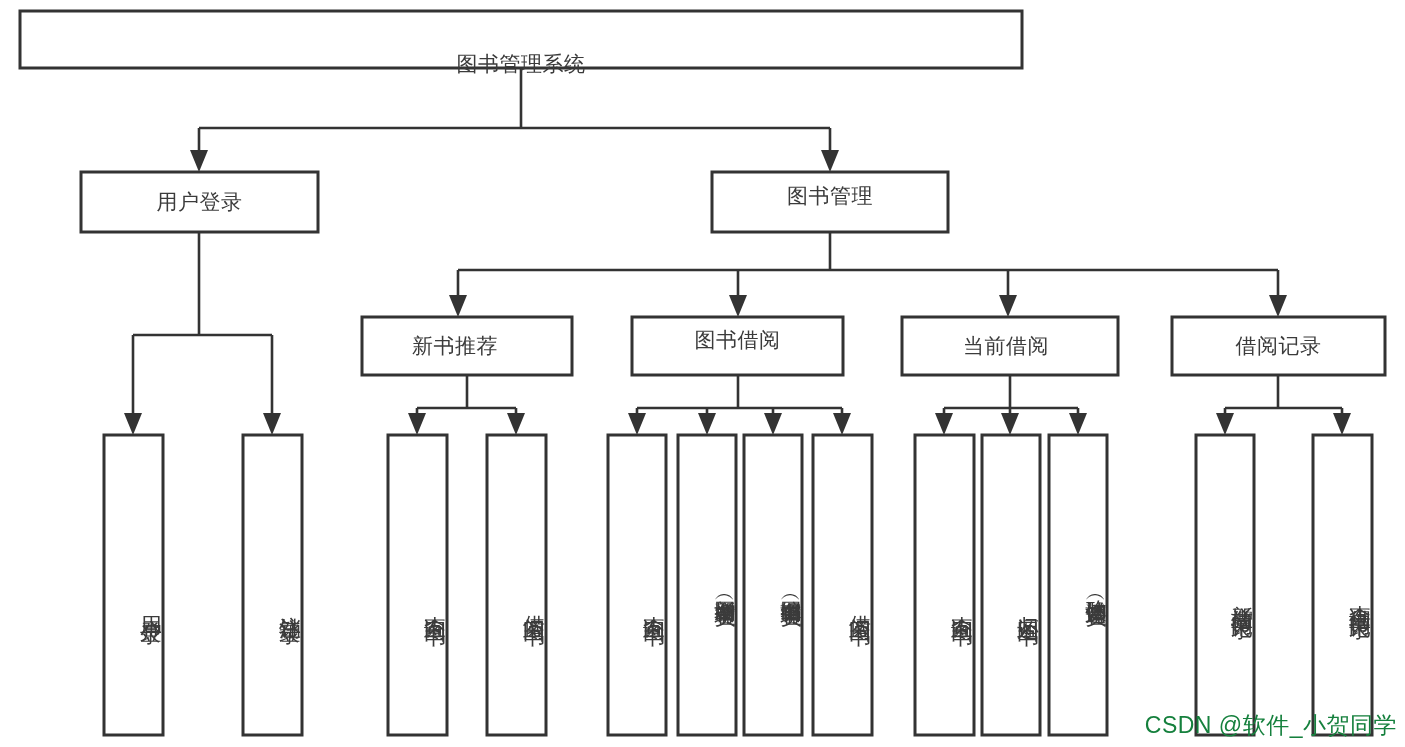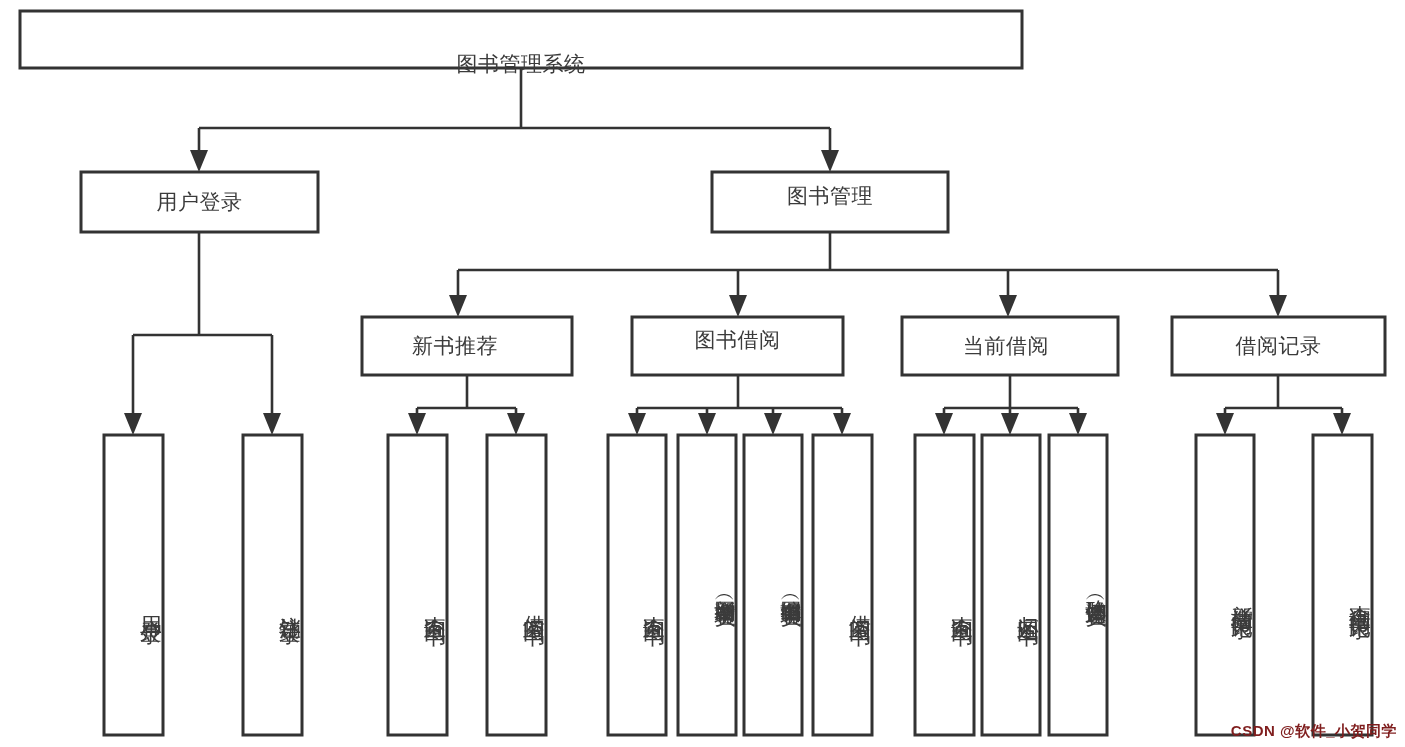--- a/index.html
+++ b/index.html
@@ -68,26 +68,25 @@
   }
   .node-label.vert.tall-text {
     font-size: 21px;
     letter-spacing: 1px;
     padding-top: 3px;
   }
   .watermark {
     position: absolute;
     right: 8px;
     bottom: 6px;
-    font-size: 15px;
-    color: #7f1d1d;
+    font-size: 23px;
+    color: #15803d;
     font-family: "Liberation Sans", "DejaVu Sans", sans-serif;
     white-space: nowrap;
     letter-spacing: 0.5px;
-    font-weight: bold;
   }
 </style>
 </head>
 <body>
 
 <div id="diagram-root">
 
   <svg class="flow" viewBox="0 0 1405 747">
     <defs>
       <g id="ah">

